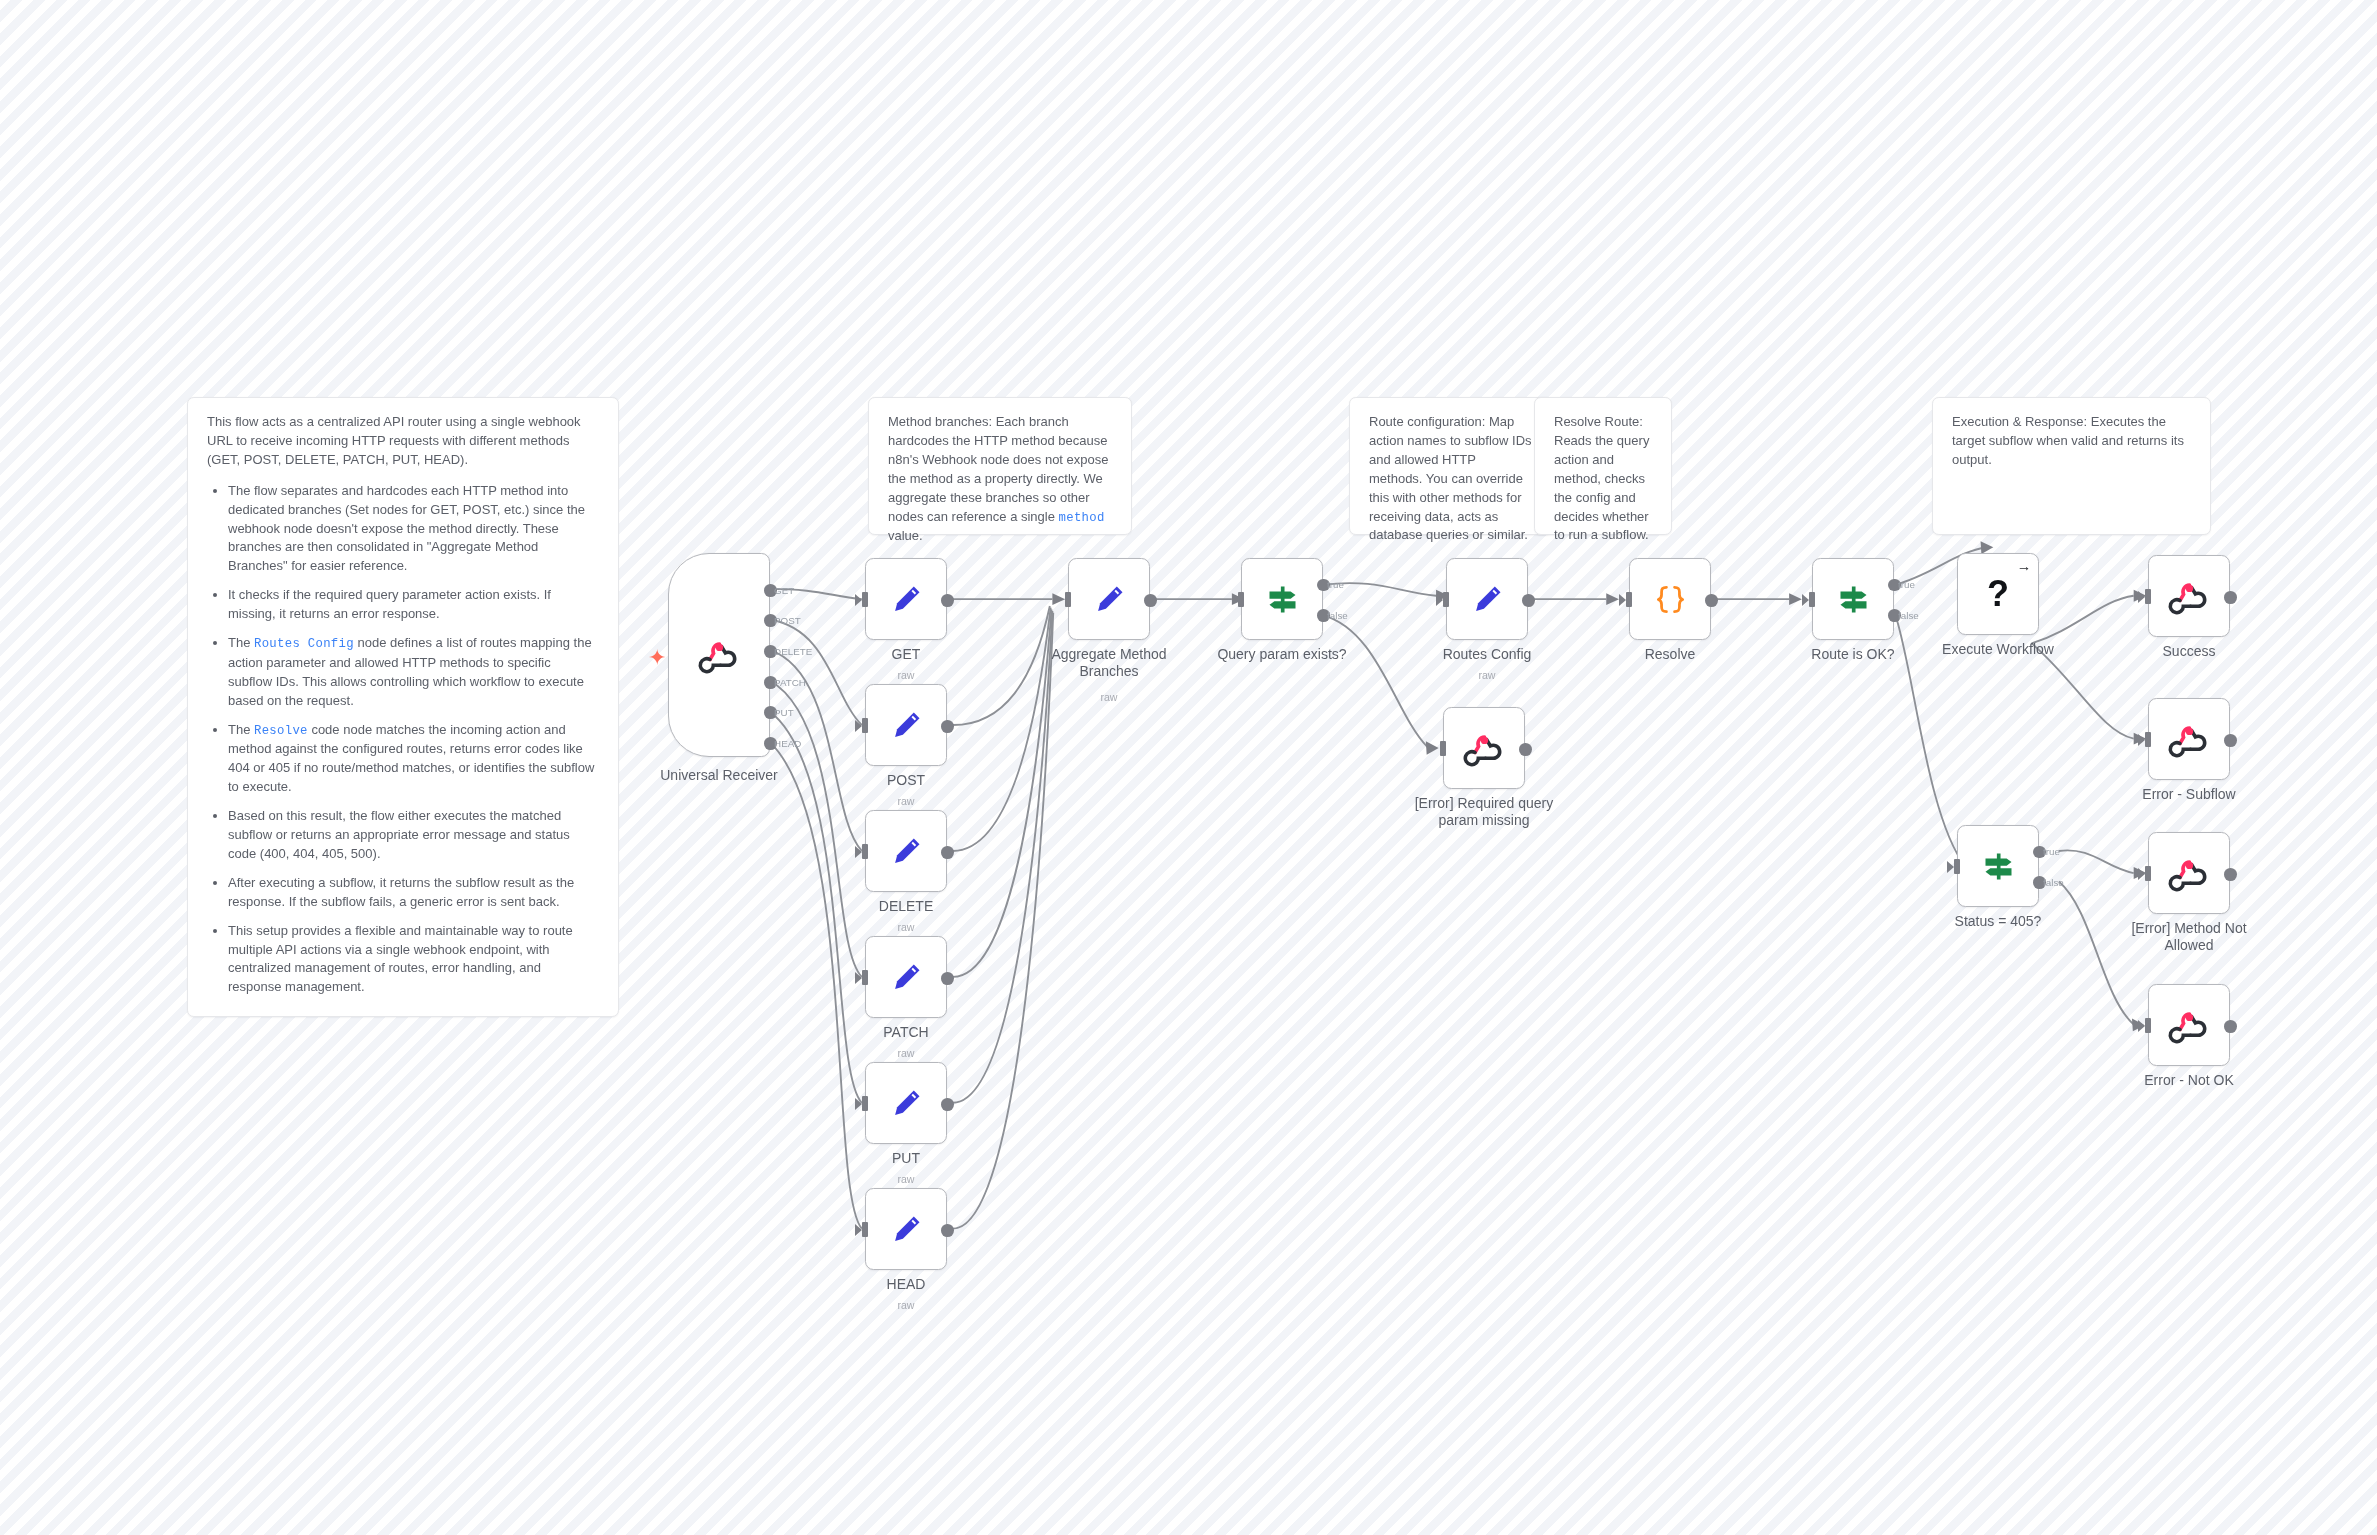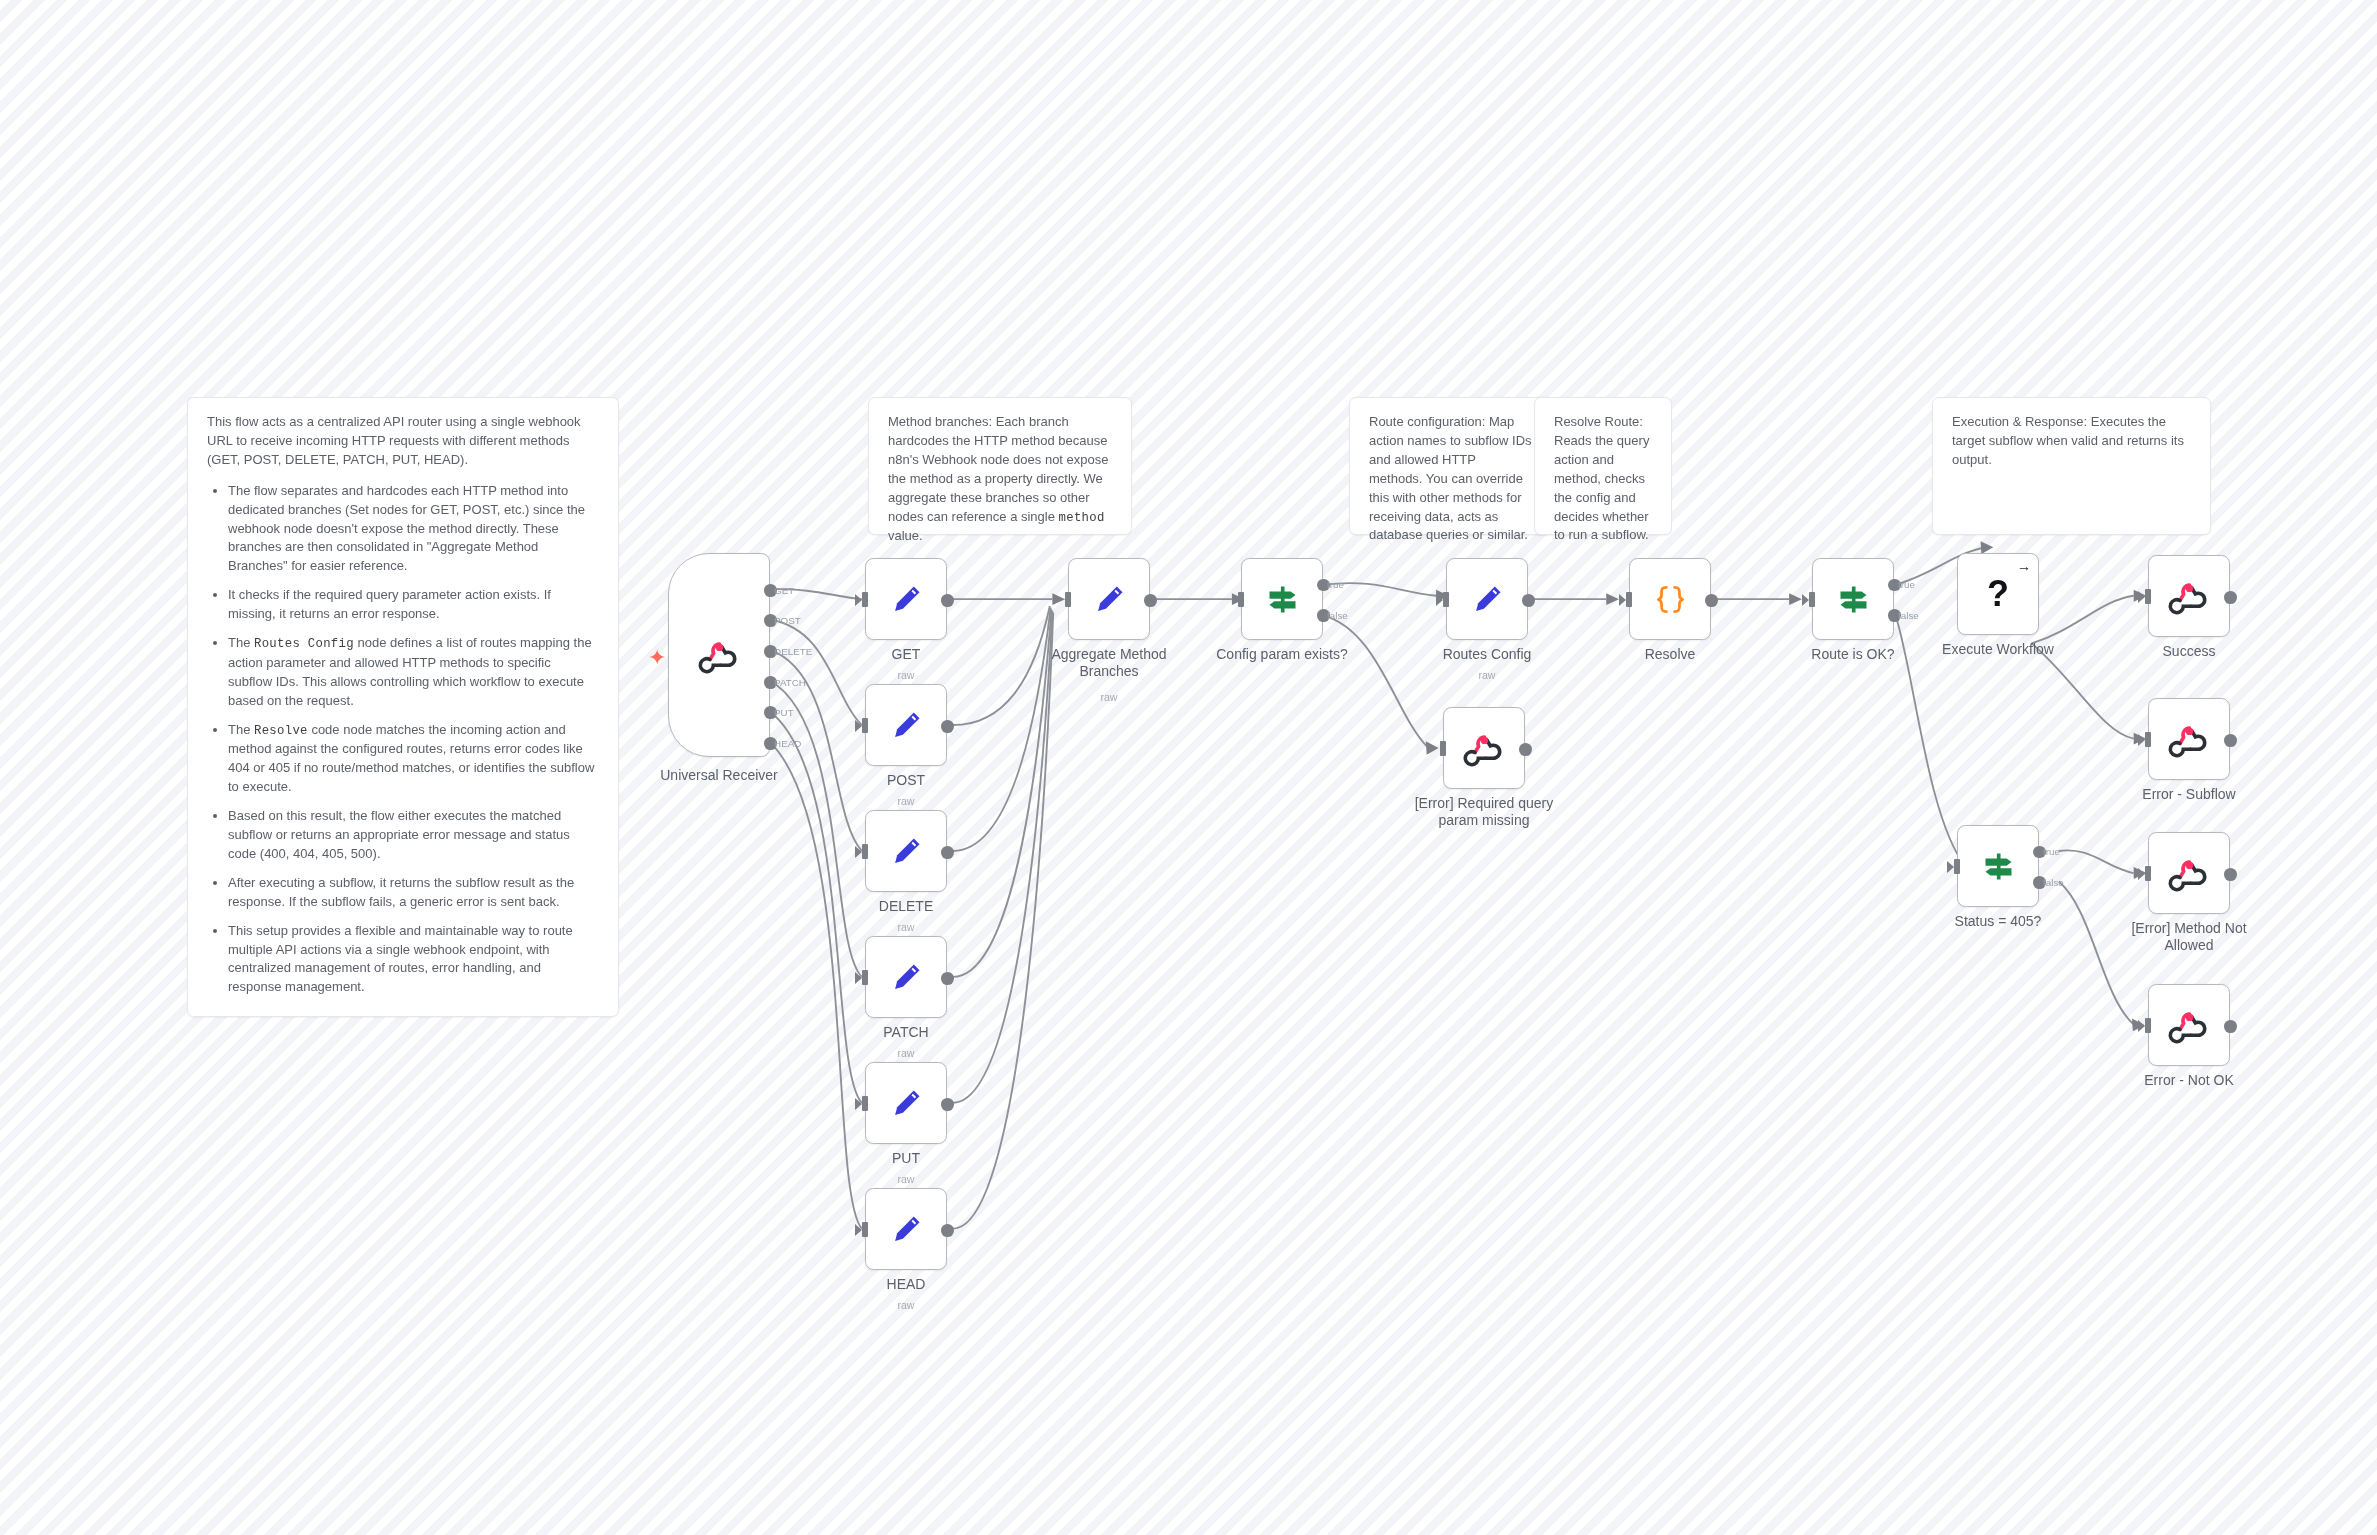--- a/index.html
+++ b/index.html
@@ -34,21 +34,21 @@
     color: #5b5f68;
     font-size: 13px;
     line-height: 1.45;
   }
   .sticky p { margin: 0 0 12px 0; }
   .sticky ul { margin: 4px; padding-left: 17px; }
   .sticky li { margin: 0 0 10.2px 0; }
   .sticky li:last-child { margin-bottom: 0; }
   .sticky code {
     font-family: "Liberation Mono", monospace;
-    color: #404040;
+    color: #3b82f6;
     font-size: 12.3px;
     letter-spacing: 0.3px;
   }
 
   
   .node {
     position: absolute;
     width: 82px; height: 82px;
     background: #ffffff;
     border: 1.7px solid #b6b8bd;
@@ -384,21 +384,21 @@
           <path d="M40 26H14l-6 4.5 6 4.5h26z" fill="#1d8a4a"></path>
         </svg>
       </span>
       <span class="port out" data-name="output-port-query-true" style="top:19.6px;">
         <span class="port-label" data-name="output-label-true">true</span>
         </span>
       <span class="port out" data-name="output-port-query-false" style="top:50px;">
         <span class="port-label" data-name="output-label-false">false</span>
         </span>
     </div>
-    <div class="node-label" data-name="node-label-query-param-exists" style="top:88px; left:41px;">Config param exists?</div>
+    <div class="node-label" data-name="node-label-query-param-exists" style="top:88px; left:41px;">Query param exists?</div>
   </div>
 
   <div class="node-wrap" data-name="node-routes-config" style="left:1446px; top:558px;">
     <div class="node" data-name="node-body-routes-config">
       <span class="in-arrow" data-name="input-arrow-routes-config" style="top:35px;"></span>
       <span class="in-bar" data-name="input-port-routes-config" style="top:33px;"></span>
       <span data-name="set-pencil-icon">
         <svg class="ico" viewBox="0 0 48 48" data-name="set-pencil-icon-svg">
           <path d="M33 8l7 7-20.5 20.5-9.5 2.5 2.5-9.5z" fill="#3b3bdb"></path>
           <path d="M31 13l4 4" stroke="#fff" stroke-width="2.4"></path>

